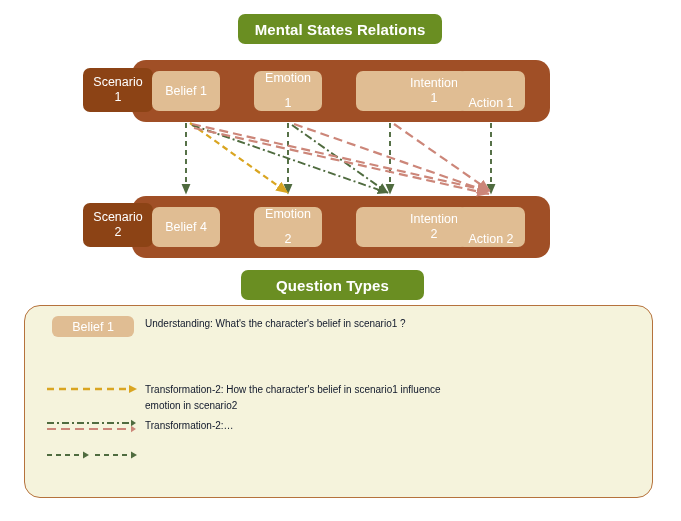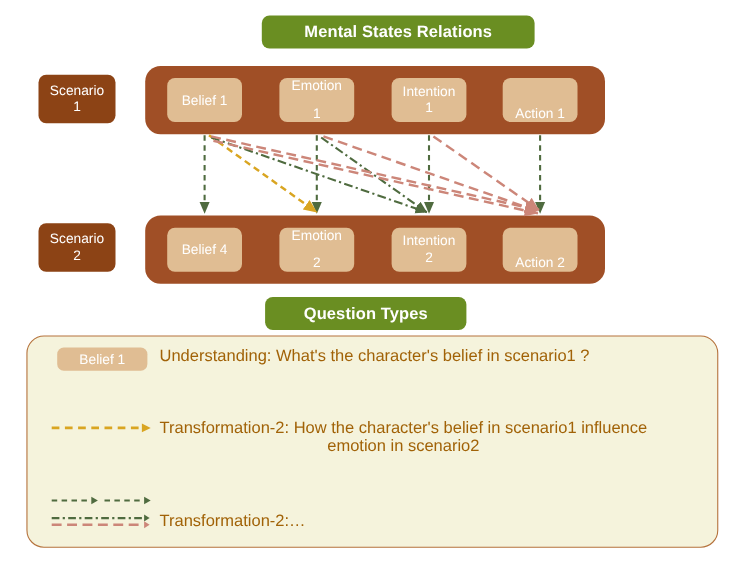--- a/index.html
+++ b/index.html
@@ -22,40 +22,41 @@
     color: #ffffff;
     font-weight: bold;
     font-size: 15px;
     border-radius: 7px;
     display: flex;
     align-items: center;
     justify-content: center;
     letter-spacing: 0.1px;
   }
   #banner-mental {
-    left: 238px; top: 14px; width: 248px; height: 30px;
+    left: 238px; top: 14px; width: 204px; height: 30px;
   }
   #banner-question {
     left: 241px; top: 270px; width: 183px; height: 30px;
   }
 
   
   .scenario-chip {
     position: absolute;
     background: #8c4315;
     color: #ffffff;
     border-radius: 7px;
     font-size: 12.5px;
     line-height: 15px;
     text-align: center;
     display: flex;
     flex-direction: column;
     justify-content: center;
     width: 70px;
     height: 44px;
+    margin-left: 48px;
   }
   #scenario-1-chip { left: 35px; top: 68px; }
   #scenario-2-chip { left: 35px; top: 203px; }
 
   
   .band {
     position: absolute;
     background: #a04f26;
     border-radius: 14px;
     left: 132px;
@@ -78,21 +79,21 @@
     flex-direction: column;
     align-items: center;
     justify-content: center;
     width: 68px;
     height: 40px;
   }
   .row1 { top: 71px; }
   .row2 { top: 207px; }
   .col-belief    { left: 152px; }
   .col-emotion   { left: 254px; justify-content: space-between; }
-  .col-intention { left: 356px; }
+  .col-intention { left: 356px; padding-left: 44px; }
   .col-action    { left: 457px; justify-content: flex-end; }
 
   
   #arrow-layer {
     position: absolute;
     left: 0; top: 0;
     width: 681px; height: 521px;
     pointer-events: none;
   }
 
@@ -113,31 +114,30 @@
     align-items: flex-start;
   }
   .legend-swatch {
     width: 104px;
     flex: 0 0 104px;
     display: flex;
     align-items: center;
     justify-content: center;
   }
   .legend-text {
-    font-size: 15px;
+    font-size: 10px;
     line-height: 15.5px;
-    color: #a16207;
+    color: #0f172a;
     white-space: pre-line;
-    text-align: center;
   }
 
   #legend-row-0 { left: 16px; top: 10px; }
   #legend-row-1 { left: 16px; top: 40px; }
   #legend-row-2 { left: 16px; top: 76px; }
-  #legend-row-3 { left: 16px; top: 112px; margin-top: 48px; }
+  #legend-row-3 { left: 16px; top: 112px; }
   #legend-row-4 { left: 16px; top: 142px; }
 
   .legend-chip {
     background: #e0bd93;
     color: #ffffff;
     border-radius: 6px;
     font-size: 12.5px;
     width: 82px;
     height: 21px;
     display: flex;

